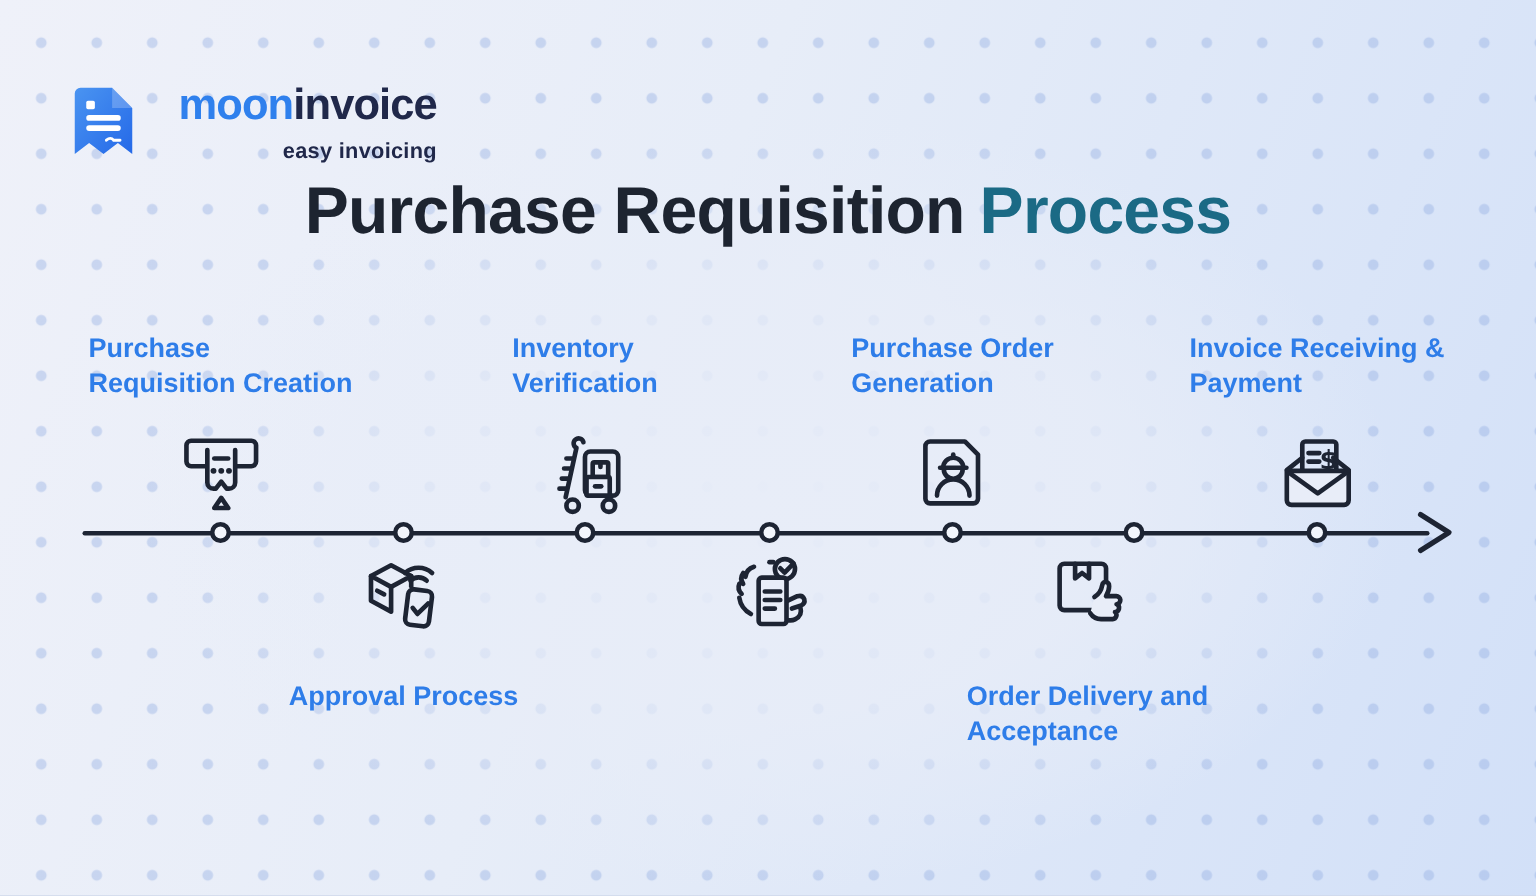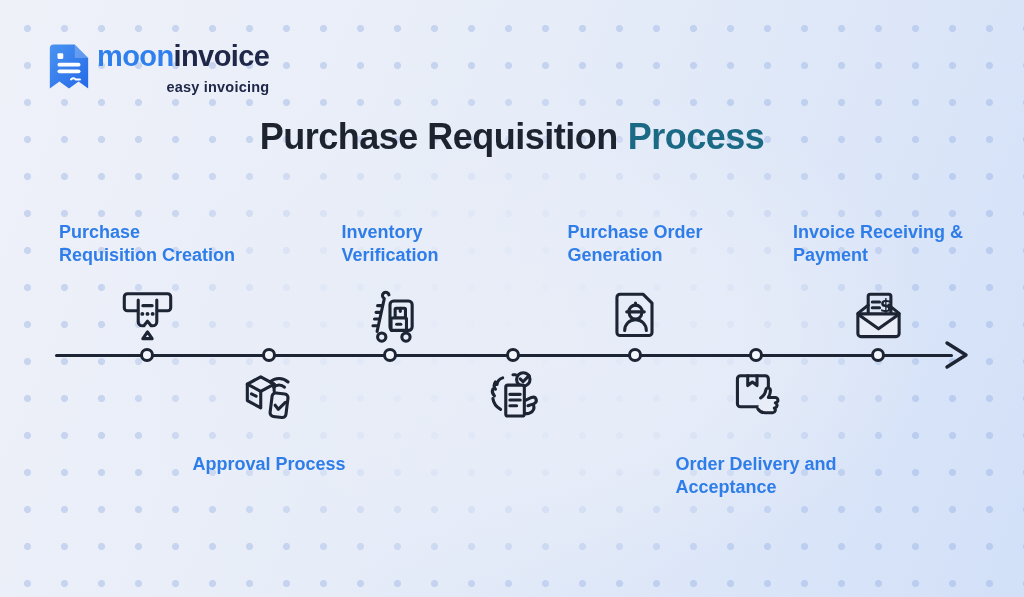--- a/index.html
+++ b/index.html
@@ -6,29 +6,29 @@
   .canvas{
     position:relative;width:1024px;height:597px;overflow:hidden;
     background:
       radial-gradient(ellipse 420px 260px at 50% 56%, rgba(232,237,248,0.98) 0%, rgba(232,237,248,0.75) 55%, rgba(232,237,248,0) 100%),
       radial-gradient(circle, rgba(146,173,226,0.40) 3.2px, rgba(146,173,226,0) 3.9px),
       linear-gradient(112deg,#eff1f9 0%,#e7edf8 42%,#d2e0f8 100%);
     background-size:auto,37px 37px,auto;
     background-position:center,9px 10px,center;
   }
   
-  .logo{position:absolute;left:46px;top:41px;display:flex;align-items:flex-start;gap:5px;}
+  .logo{position:absolute;left:46px;top:55px;display:flex;align-items:flex-start;gap:27px;}
   .logo-icon{display:block;margin-top:1px;}
   .logo-name{font-size:29px;font-weight:bold;letter-spacing:-0.6px;line-height:1.05;white-space:nowrap;}
   .logo-name .blue{color:#2f80ed;}
   .logo-name .dark{color:#20284a;}
   .logo-tagline{font-size:14.5px;font-weight:bold;color:#20284a;text-align:right;margin-top:8px;letter-spacing:0.2px;}
   
   .title{position:absolute;left:0;top:116px;width:100%;margin:0;text-align:center;
-    font-size:36px;font-weight:bold;letter-spacing:-0.5px;color:#1d2430;}
+    font-size:44px;font-weight:bold;letter-spacing:-0.5px;color:#1d2430;}
   .title .accent{color:#1b6a85;margin-left:10px;}
   
   .tl-line{position:absolute;left:55px;top:353.5px;width:898px;height:3.2px;background:#1d2433;border-radius:2px;}
   .tl-arrowhead{position:absolute;left:944px;top:340px;}
   .node{position:absolute;top:355px;width:8px;height:8px;margin:-7px 0 0 -7px;
     border:3px solid #1d2433;border-radius:50%;background:#f3f6fc;}
   .step{position:absolute;width:215px;display:flex;flex-direction:column;align-items:center;transform:translateX(-50%);}
   .step.above{top:221px;height:129px;justify-content:space-between;}
   .step.below{top:366px;}
   .step-label{font-size:18px;font-weight:bold;line-height:23px;color:#2e7de9;white-space:pre-line;}
@@ -139,21 +139,21 @@
     <svg class="step-icon" width="66" height="66" viewBox="0 0 64 64" fill="none" stroke="#1d2433" stroke-width="3" stroke-linecap="round" stroke-linejoin="round">
       <path d="M17,10 h22.5 l8.5,8.5 V47 a3,3 0 0 1 -3,3 H17 a3,3 0 0 1 -3,-3 V13 a3,3 0 0 1 3,-3 z"></path>
       <path d="M25.9,28 A6.1,6.1 0 1 0 38.1,28"></path>
       <path d="M23.5,27 h17"></path>
       <path d="M25.5,27 a6.5,6.5 0 0 1 13,0"></path>
       <path d="M32,20.5 v-2"></path>
       <path d="M21.5,45 a10.5,10.5 0 0 1 21,0"></path>
     </svg>
   </div>
 
-  <div class="step below" style="left:756px">
+  <div class="step below" style="left:725px">
     <svg class="step-icon" width="66" height="66" viewBox="0 0 64 64" fill="none" stroke="#1d2433" stroke-width="3" stroke-linecap="round" stroke-linejoin="round">
       <rect x="13.5" y="9.5" width="30" height="30" rx="3"></rect>
       <path d="M23.5,9.5 V19 l4.5,-3.5 4.5,3.5 V9.5"></path>
       <path fill="#e8edf8" d="M36,31 c2.5,-1.5 4.5,-4.5 5,-7.5 c0.5,-3.2 4.5,-2.7 4.5,0.5 c0,2.2 -0.8,4.3 -2,6.5 h6.5 a2.6,2.6 0 0 1 0.3,5.2 a2.6,2.6 0 0 1 -1,5 a2.6,2.6 0 0 1 -1.5,4.6 h-7.5 c-3,0 -5.5,-1.5 -7,-3.8"></path>
     </svg>
     <div class="step-label">Order Delivery and
 Acceptance</div>
   </div>
 
   <div class="step above" style="left:878px">

